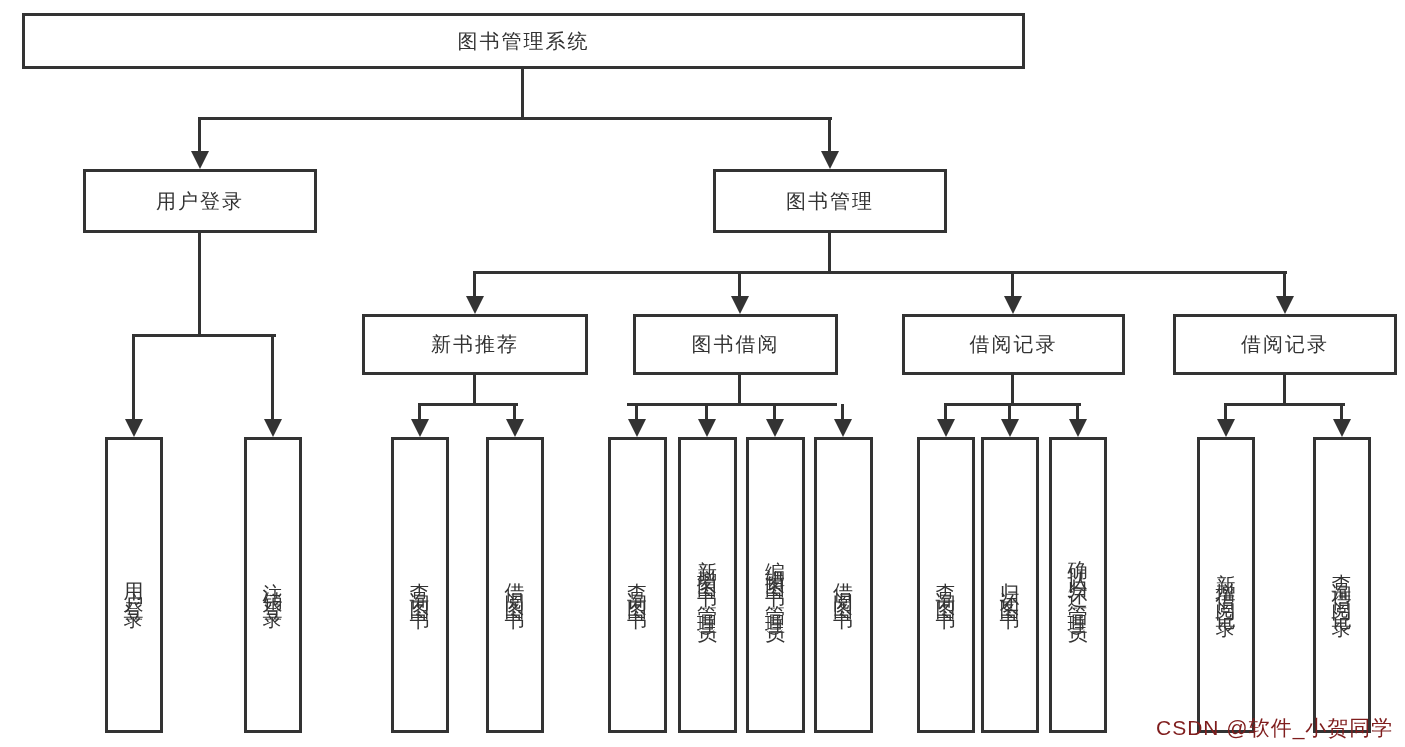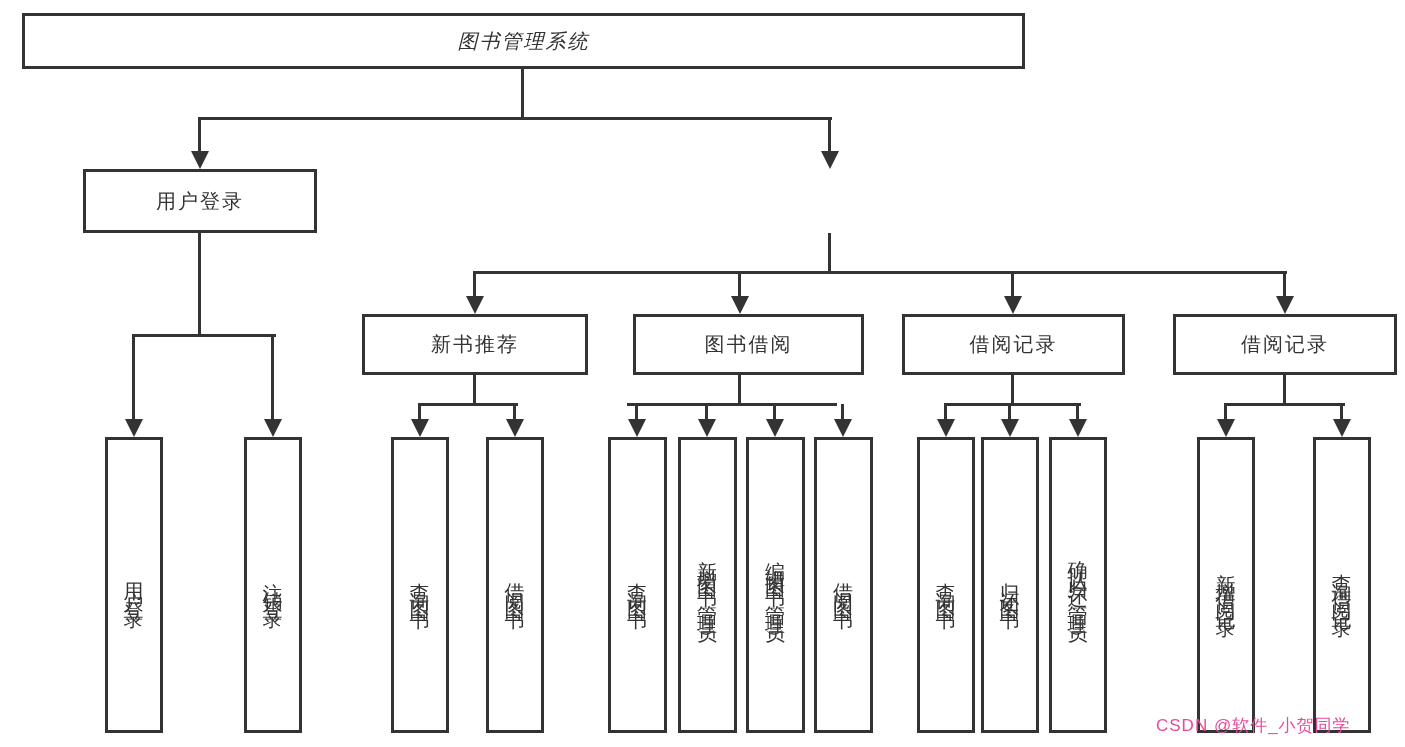--- a/index.html
+++ b/index.html
@@ -41,23 +41,23 @@
   .arrow::after {
     content:""; position:absolute; left:0; bottom:0;
     width:0; height:0;
     border-left:9px solid transparent;
     border-right:9px solid transparent;
     border-top:18px solid #333333;
   }
   #watermark {
     position:absolute;
     left:1156px; top:714px;
-    font-size:17px;
+    font-size:21px;
     letter-spacing:1px;
-    color:#ec4899;
+    color:#7f1d1d;
     white-space:nowrap;
     z-index:5;
   }
 </style>
 </head>
 <body>
 
 <div id="stage">
 
   <div class="vline" style="left:521px; top:68px;  height:50px;"></div>
@@ -93,26 +93,27 @@
   <div class="hline" style="left:944px;  top:403px; width:137px;"></div>
   <div class="arrow" style="left:937px;  top:404px; height:33px;"></div>
   <div class="arrow" style="left:1001px; top:404px; height:33px;"></div>
   <div class="arrow" style="left:1069px; top:404px; height:33px;"></div>
 
   <div class="vline" style="left:1283px; top:375px; height:31px;"></div>
   <div class="hline" style="left:1224px; top:403px; width:121px;"></div>
   <div class="arrow" style="left:1217px; top:404px; height:33px;"></div>
   <div class="arrow" style="left:1333px; top:404px; height:33px;"></div>
 
-  <div class="box" style="left:22px; top:13px; width:1003px; height:56px;font-style:italic;">图书管理系统</div>
+  <div class="box" style="left:22px; top:13px; width:1003px; height:56px;">图书管理系统</div>
 
   <div class="box" style="left:83px; top:169px; width:234px; height:64px;">用户登录</div>
+  <div class="box" style="left:713px; top:169px; width:234px; height:64px;">图书管理</div>
 
   <div class="box" style="left:362px; top:314px; width:226px; height:61px;">新书推荐</div>
-  <div class="box" style="left:633px; top:314px; width:231px; height:61px;">图书借阅</div>
+  <div class="box" style="left:633px; top:314px; width:205px; height:61px;">图书借阅</div>
   <div class="box" style="left:902px; top:314px; width:223px; height:61px;">借阅记录</div>
   <div class="box" style="left:1173px; top:314px; width:224px; height:61px;text-align:center;">借阅记录</div>
 
   <div class="box leaf" style="left:105px; top:437px; width:58px; height:296px;">
     <span>用户登录</span>
   </div>
   <div class="box leaf" style="left:244px; top:437px; width:58px; height:296px;">
     <span>注销登录</span>
   </div>
 

